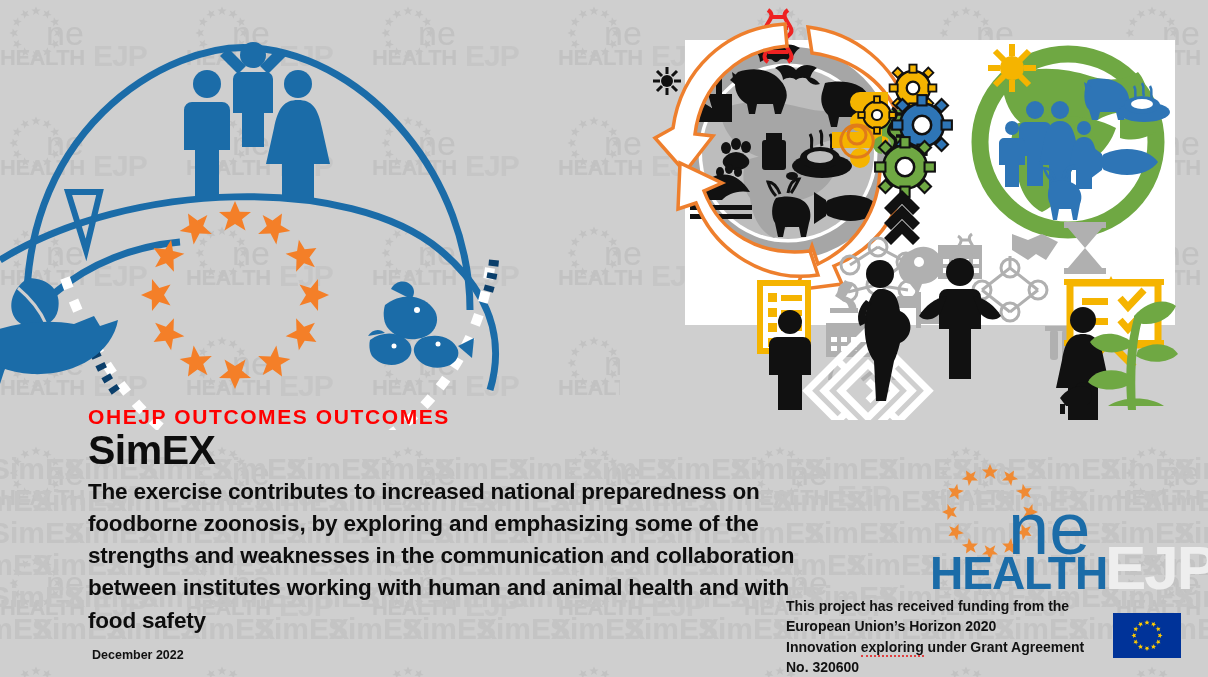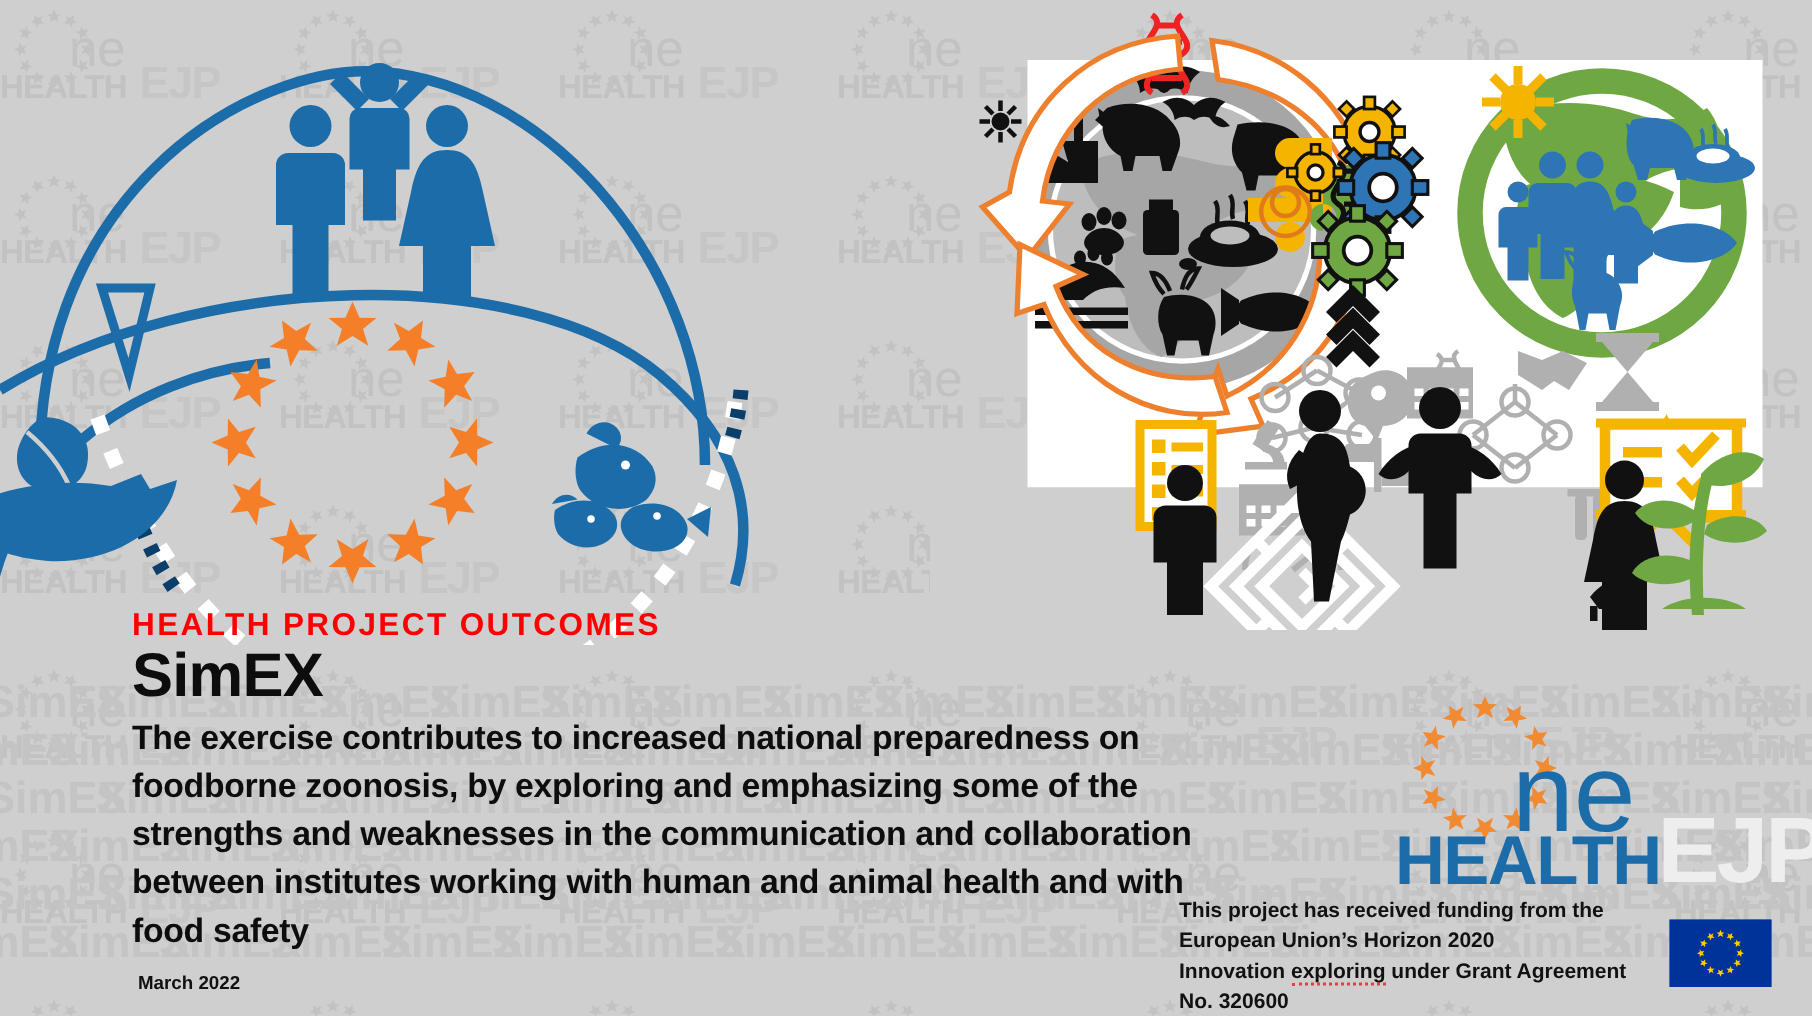--- a/index.html
+++ b/index.html
@@ -2702,25 +2702,25 @@
   <div class="simex-wm" id="simexwm">
       <div class="simex-row" style="top:12px;left:-10px"><span>SimEX</span><span>SimEX</span><span>SimEX</span><span>SimEX</span><span>SimEX</span><span>SimEX</span><span>SimEX</span><span>SimEX</span><span>SimEX</span><span>SimEX</span><span>SimEX</span><span>SimEX</span><span>SimEX</span><span>SimEX</span><span>SimEX</span><span>SimEX</span><span>SimEX</span></div>
       <div class="simex-row" style="top:44px;left:-42px"><span>SimEX</span><span>SimEX</span><span>SimEX</span><span>SimEX</span><span>SimEX</span><span>SimEX</span><span>SimEX</span><span>SimEX</span><span>SimEX</span><span>SimEX</span><span>SimEX</span><span>SimEX</span><span>SimEX</span><span>SimEX</span><span>SimEX</span><span>SimEX</span><span>SimEX</span></div>
       <div class="simex-row" style="top:76px;left:-10px"><span>SimEX</span><span>SimEX</span><span>SimEX</span><span>SimEX</span><span>SimEX</span><span>SimEX</span><span>SimEX</span><span>SimEX</span><span>SimEX</span><span>SimEX</span><span>SimEX</span><span>SimEX</span><span>SimEX</span><span>SimEX</span><span>SimEX</span><span>SimEX</span><span>SimEX</span></div>
       <div class="simex-row" style="top:108px;left:-42px"><span>SimEX</span><span>SimEX</span><span>SimEX</span><span>SimEX</span><span>SimEX</span><span>SimEX</span><span>SimEX</span><span>SimEX</span><span>SimEX</span><span>SimEX</span><span>SimEX</span><span>SimEX</span><span>SimEX</span><span>SimEX</span><span>SimEX</span><span>SimEX</span><span>SimEX</span></div>
       <div class="simex-row" style="top:140px;left:-10px"><span>SimEX</span><span>SimEX</span><span>SimEX</span><span>SimEX</span><span>SimEX</span><span>SimEX</span><span>SimEX</span><span>SimEX</span><span>SimEX</span><span>SimEX</span><span>SimEX</span><span>SimEX</span><span>SimEX</span><span>SimEX</span><span>SimEX</span><span>SimEX</span><span>SimEX</span></div>
       <div class="simex-row" style="top:172px;left:-42px"><span>SimEX</span><span>SimEX</span><span>SimEX</span><span>SimEX</span><span>SimEX</span><span>SimEX</span><span>SimEX</span><span>SimEX</span><span>SimEX</span><span>SimEX</span><span>SimEX</span><span>SimEX</span><span>SimEX</span><span>SimEX</span><span>SimEX</span><span>SimEX</span><span>SimEX</span></div>
     </div>
 
   <div class="textblock">
-    <div class="kicker">HEALTH PROJECT OUTCOMES</div>
+    <div class="kicker">OHEJP OUTCOMES OUTCOMES</div>
     <div class="bigtitle">SimEX</div>
     <div class="bodytext">The exercise contributes to increased national preparedness on foodborne zoonosis, by exploring and emphasizing some of the strengths and weaknesses in the communication and collaboration between institutes working with human and animal health and with food safety</div>
   </div>
-  <div class="datestamp">March 2022</div>
+  <div class="datestamp">December 2022</div>
 
   <div class="logo">
     <svg class="logo-stars" viewBox="0 0 104 96">
       <g fill="#f08a33">
         <g transform="translate(52,48)">
           <g transform="rotate(0) translate(0,-40)">
               <polygon points="0,-8 2.4,-2.6 8,-2.5 3.5,1.2 5.3,6.8 0,3.5 -5.3,6.8 -3.5,1.2 -8,-2.5 -2.4,-2.6"></polygon>
             </g>
           <g transform="rotate(30) translate(0,-40)">
               <polygon points="0,-8 2.4,-2.6 8,-2.5 3.5,1.2 5.3,6.8 0,3.5 -5.3,6.8 -3.5,1.2 -8,-2.5 -2.4,-2.6"></polygon>

